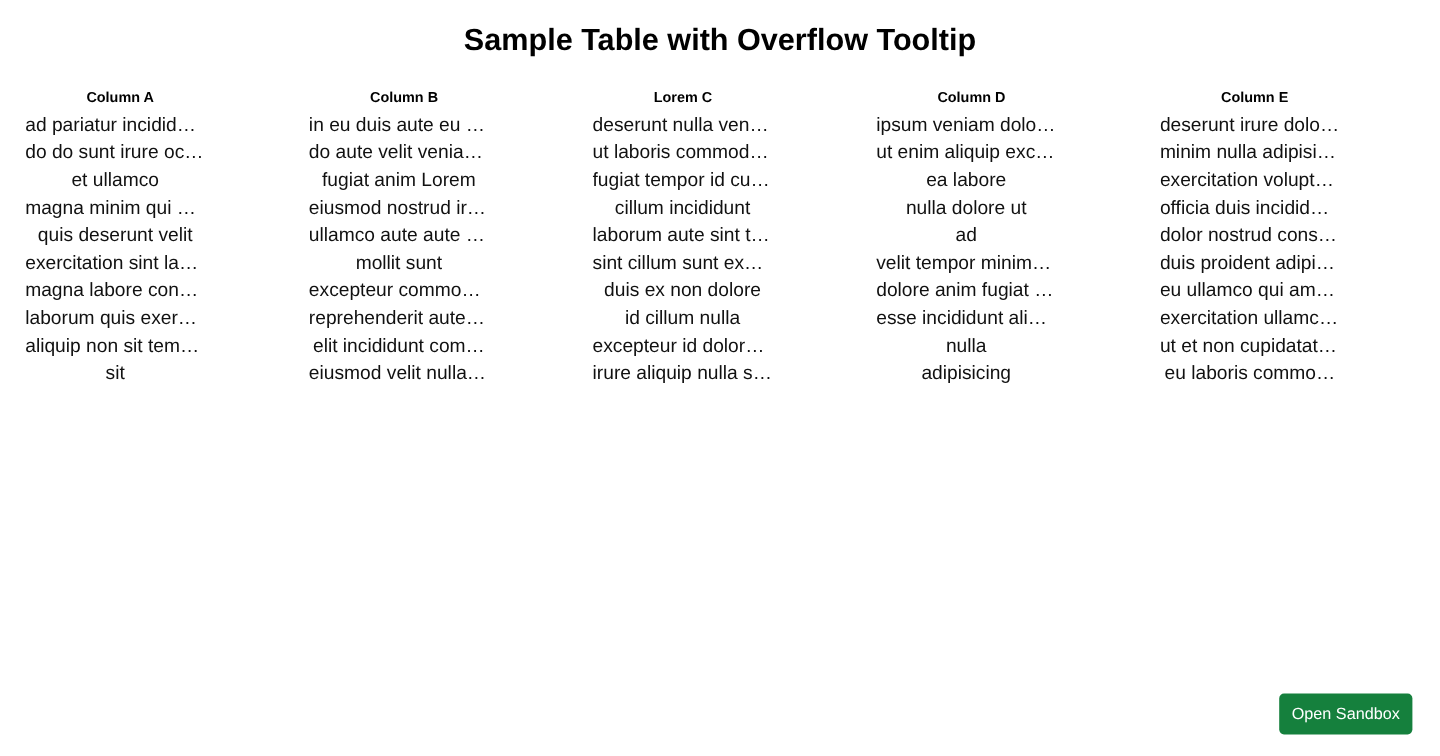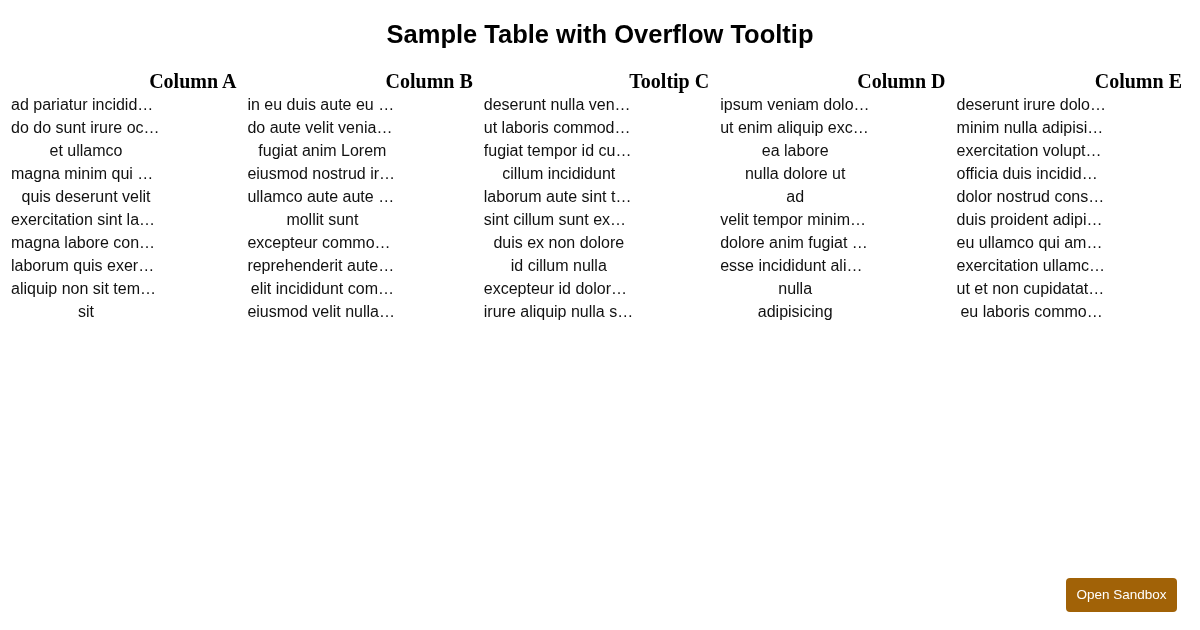--- a/index.html
+++ b/index.html
@@ -32,55 +32,54 @@
     table.data-table {
       position: absolute;
       top: 70px;
       left: 0;
       width: 1182px;
       border-collapse: collapse;
       table-layout: fixed;
     }
     table.data-table th {
       width: 236px;
-      text-align: right;
+      text-align: left;
       font-weight: bold;
-      font-size: 20px;
+      font-size: 12px;
       line-height: 23px;
       padding: 0;
       color: #000;
-      font-family: Liberation Serif, serif;
     }
     table.data-table th span {
       display: inline-block;
       padding-left: 72px;
     }
     table.data-table td {
-      padding: 0 0 0 11px;
+      padding: 0 0 0 21px;
       font-size: 16px;
       line-height: 23px;
       height: 23px;
       vertical-align: middle;
     }
     .cell-text {
       display: block;
       width: 150px;
       white-space: nowrap;
       overflow: hidden;
       text-overflow: ellipsis;
       text-align: center;
       color: #111;
     }
     .sandbox-btn {
       position: absolute;
       left: 1066px;
       top: 578px;
       width: 111px;
       height: 34px;
-      background: #a16207;
+      background: #15803d;
       color: #ffffff;
       border: none;
       border-radius: 4px;
       font-family: "Liberation Sans", sans-serif;
       font-size: 13.5px;
       line-height: 34px;
       text-align: center;
       padding: 0;
       cursor: pointer;
     }
@@ -89,21 +88,21 @@
 <body>
 
 <div class="page">
   <h1 class="title">Sample Table with Overflow Tooltip</h1>
 
   <table class="data-table">
     <thead>
       <tr>
         <th><span>Column A</span></th>
         <th><span>Column B</span></th>
-        <th><span>Tooltip C</span></th>
+        <th><span>Lorem C</span></th>
         <th><span>Column D</span></th>
         <th><span>Column E</span></th>
       </tr>
     </thead>
     <tbody id="table-body">
         <tr>
           <td>
             <span class="cell-text" title="ad pariatur incididu…">ad pariatur incididu…</span>
           </td>
           <td>

